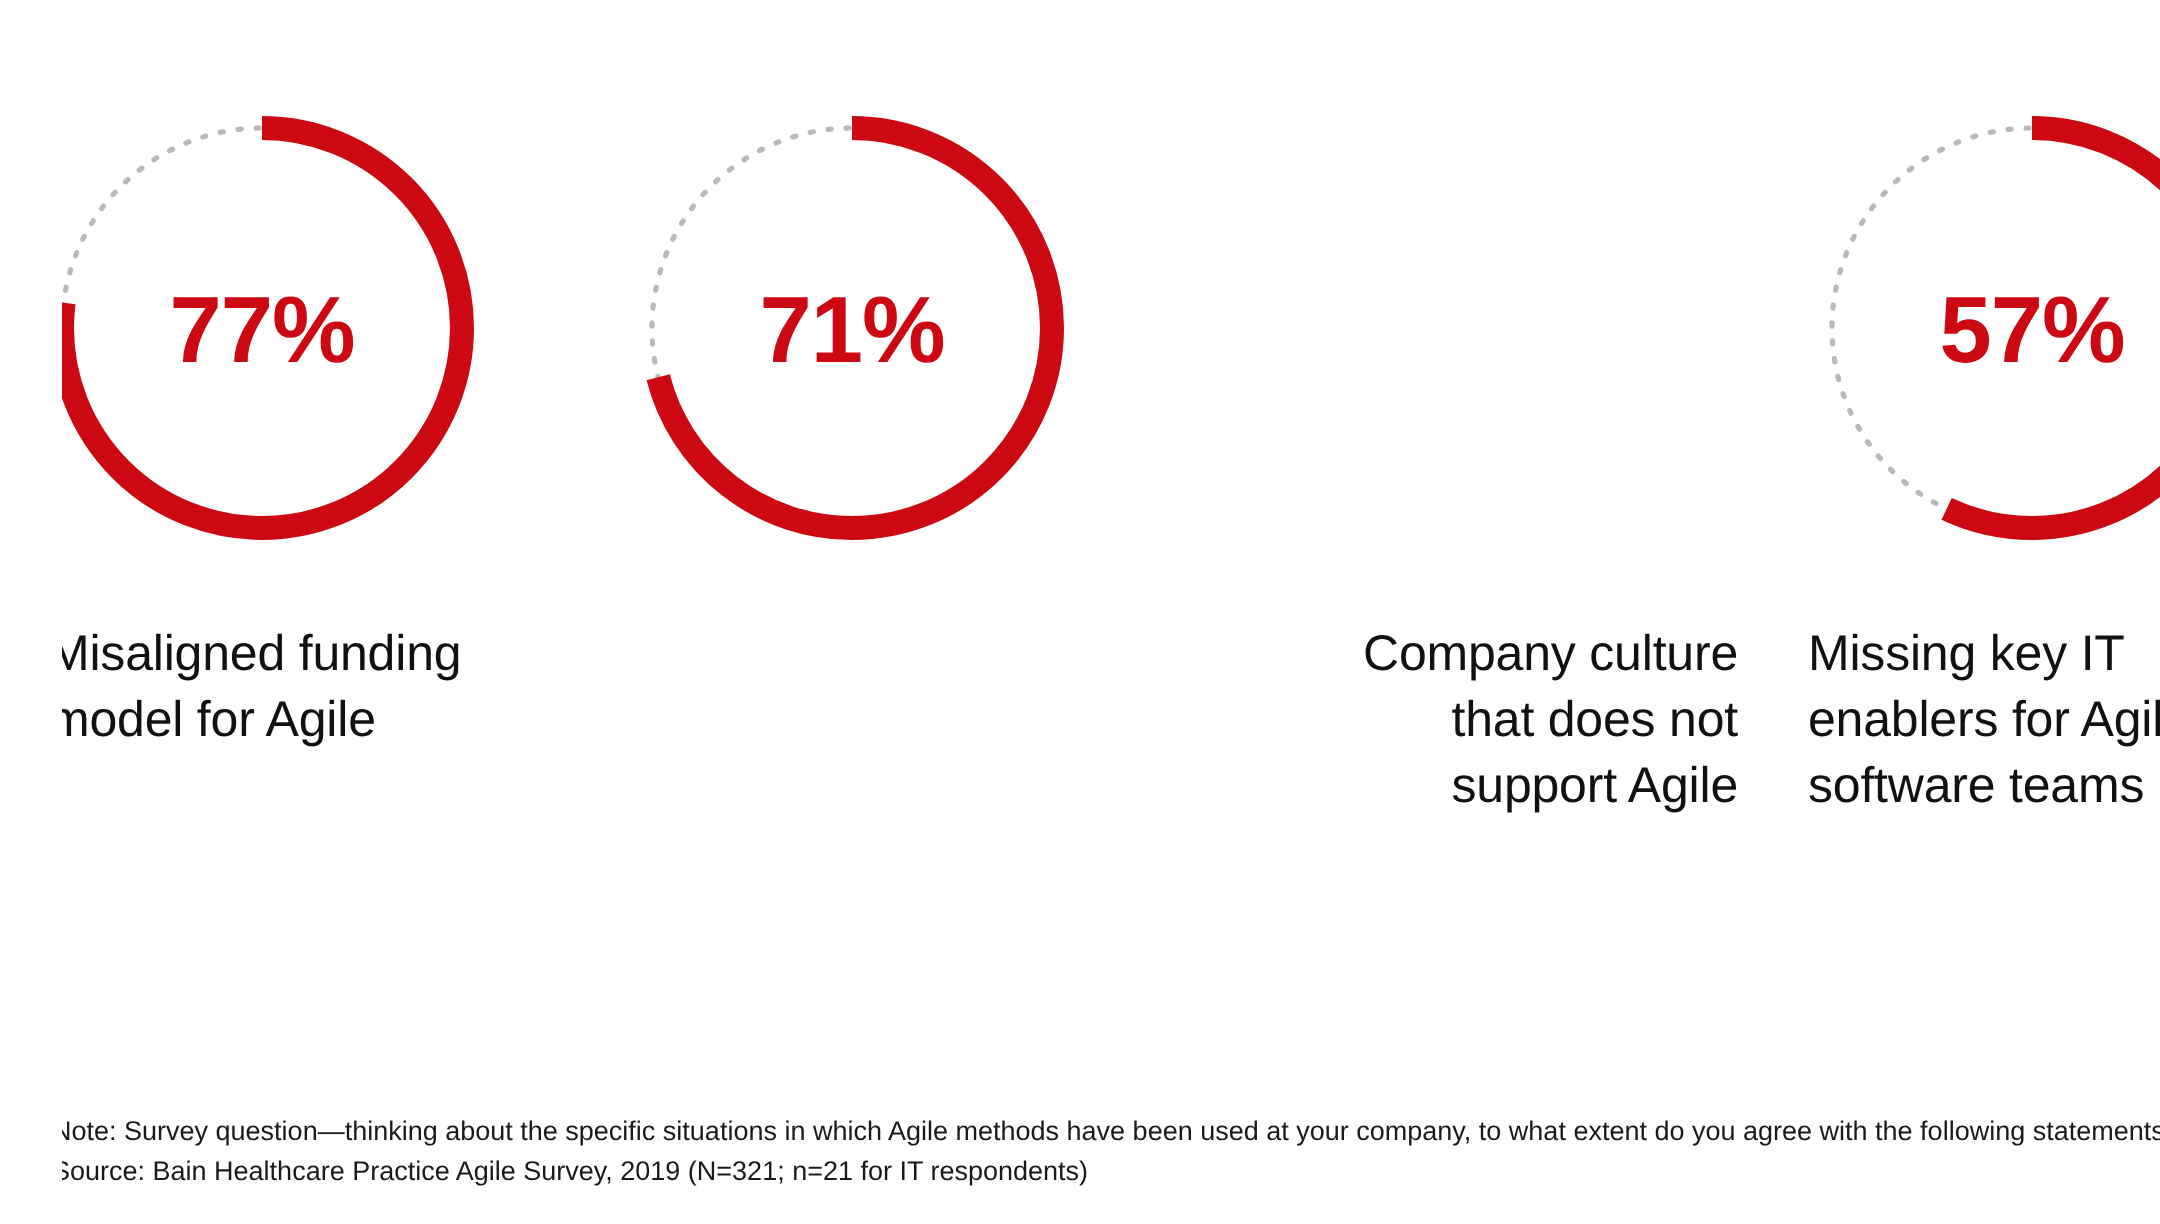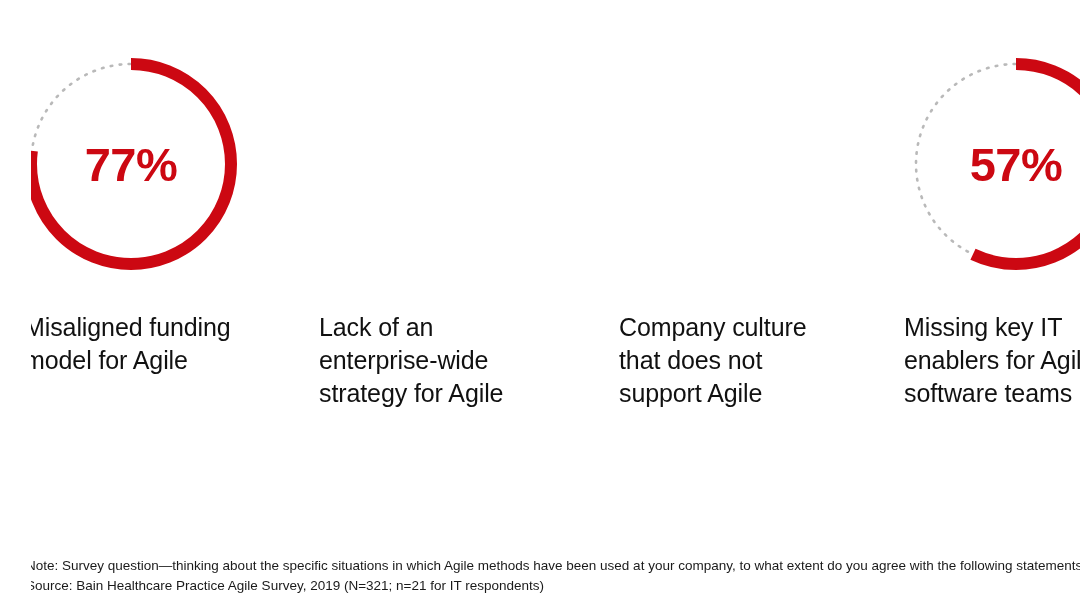--- a/index.html
+++ b/index.html
@@ -73,21 +73,21 @@
     position: absolute;
     top: 311px;
     font-size: 25px;
     line-height: 1.31;
     color: #111111;
     white-space: pre-line;
     letter-spacing: -0.1px;
   }
   .label-0 { left: -7px;  width: 250px; }
   .label-1 { left: 288px; width: 250px; }
-  .label-2 { left: 588px; width: 250px; }
+  .label-2 { left: 588px; width: 250px; text-align: right; }
   .label-3 { left: 873px; width: 260px; }
 
   
   .footnotes {
     position: absolute;
     left: -5px;
     top: 556px;
     width: 1110px;
     font-size: 13.5px;
     line-height: 1.45;
@@ -105,37 +105,41 @@
   <div class="donut-row">
 
     <div class="donut-cell cell-0">
       <svg viewBox="0 0 212 212">
         <circle class="track" cx="106" cy="106" r="100" fill="none" stroke="#b9b9b9" stroke-width="2.6" stroke-dasharray="1.6 7.4" stroke-linecap="round"></circle>
         <circle class="arc" cx="106" cy="106" r="100" fill="none" stroke="#cc0812" stroke-width="12" stroke-dasharray="483.81 144.51" stroke-dashoffset="0" transform="rotate(-90 106 106)"></circle>
       </svg>
       <div class="donut-value">77%</div>
     </div>
 
+    <div class="donut-cell cell-1">
+      <svg viewBox="0 0 212 212">
+        <circle class="track" cx="106" cy="106" r="100" fill="none" stroke="#b9b9b9" stroke-width="2.6" stroke-dasharray="1.6 7.4" stroke-linecap="round"></circle>
+        <circle class="arc" cx="106" cy="106" r="100" fill="none" stroke="#cc0812" stroke-width="12" stroke-dasharray="446.11 182.21" stroke-dashoffset="0" transform="rotate(-90 106 106)"></circle>
+      </svg>
+      <div class="donut-value">71%</div>
+    </div>
 
 
     <div class="donut-cell cell-3">
       <svg viewBox="0 0 212 212">
         <circle class="track" cx="106" cy="106" r="100" fill="none" stroke="#b9b9b9" stroke-width="2.6" stroke-dasharray="1.6 7.4" stroke-linecap="round"></circle>
         <circle class="arc" cx="106" cy="106" r="100" fill="none" stroke="#cc0812" stroke-width="12" stroke-dasharray="358.14 270.18" stroke-dashoffset="0" transform="rotate(-90 106 106)"></circle>
       </svg>
       <div class="donut-value">57%</div>
     </div>
 
   </div>
 
   <div class="label label-0">Misaligned funding
 model for Agile</div>
-  <div class="label label-1">Lack of an
-enterprise-wide
-strategy for Agile</div>
   <div class="label label-2">Company culture
 that does not
 support Agile</div>
   <div class="label label-3">Missing key IT
 enablers for Agile
 software teams</div>
 
   <div class="footnotes">
     <div class="foot-note-wrap foot-line">Note: Survey question—thinking about the specific situations in which Agile methods have been used at your company, to what extent do you agree with the following statements?</div>
     <div class="foot-line">Source: Bain Healthcare Practice Agile Survey, 2019 (N=321; n=21 for IT respondents)</div>

